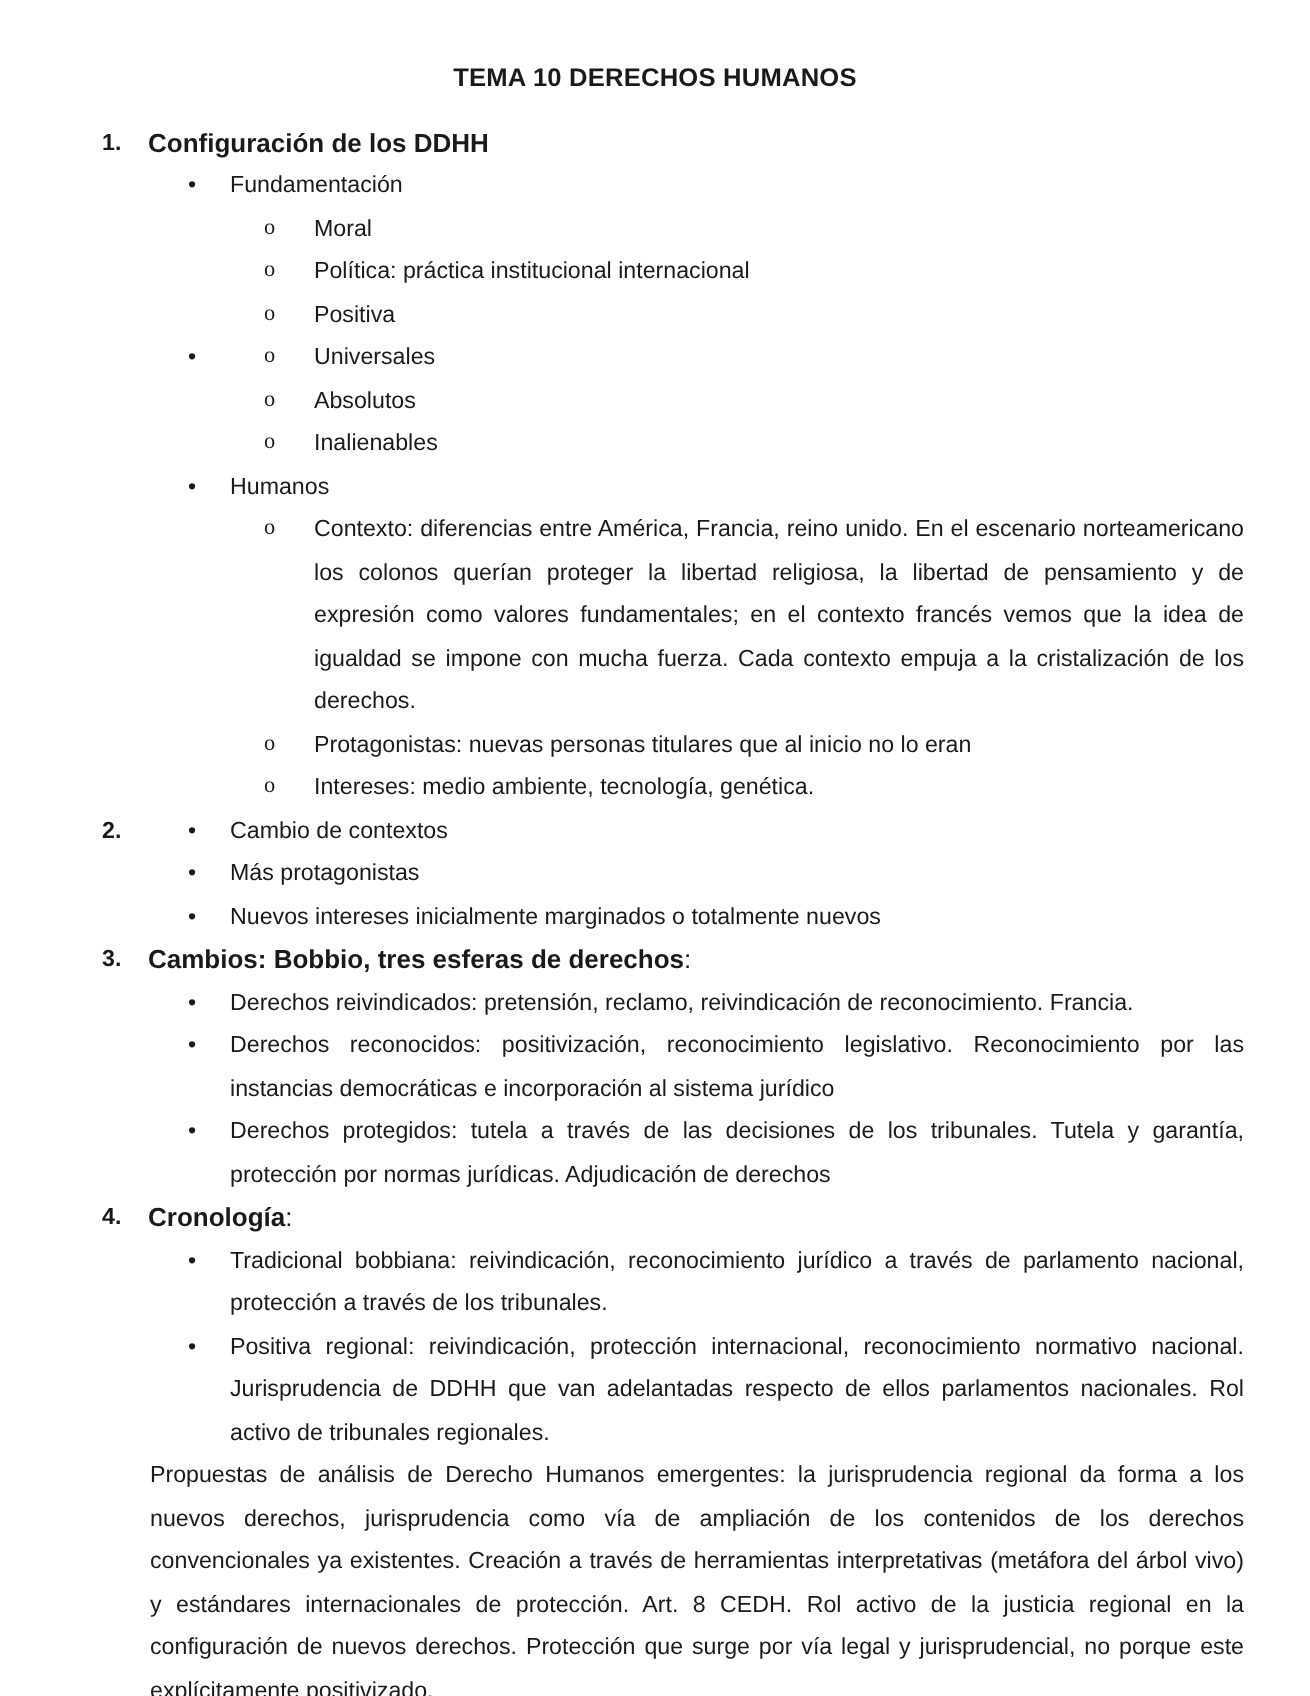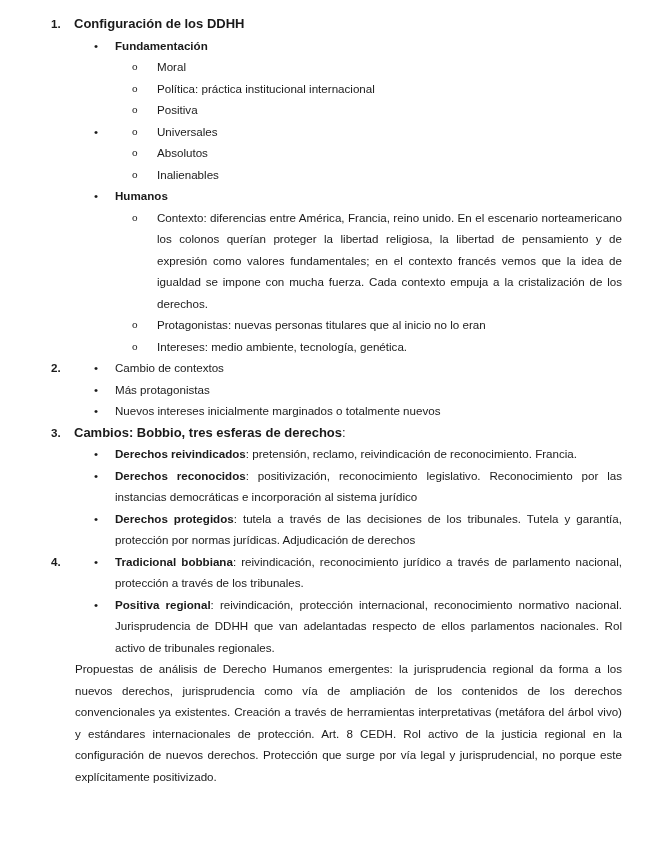--- a/index.html
+++ b/index.html
@@ -102,35 +102,36 @@
 
   .body-text {
     font-size: 11.6px;
     line-height: 21.5px;
     text-align: justify;
     padding-right: 33px;
     hyphens: none;
   }
   .body-text.plain { text-align: left; }
 
-  .lead-in { font-weight: bold; }
+  .lead-in { font-weight: normal; }
 
   .tail-para {
     font-size: 11.6px;
     line-height: 21.5px;
     text-align: justify;
     margin: 0;
     padding: 0 33px 0 75px;
   }
 </style>
 </head>
 <body>
 
 <div class="page">
 
+  <h1 class="doc-title">TEMA 10 DERECHOS HUMANOS</h1>
 
   <ol class="level1" id="outline-root">
       <li class="num-item">
         <span class="marker">1.</span>
         <div class="num-head"><span>Configuración de los DDHH</span></div>
         <ul class="level2">
           <li class="bullet-item">
             <span class="marker">•</span>
             <div class="body-text plain"><span class="lead-in">Fundamentación</span></div>
             <ul class="level3">
@@ -215,20 +216,21 @@
             <div class="body-text"><span class="lead-in">Derechos reconocidos</span><span>: positivización, reconocimiento legislativo. Reconocimiento por las instancias democráticas e incorporación al sistema jurídico</span></div>
           </li>
           <li class="bullet-item">
             <span class="marker">•</span>
             <div class="body-text"><span class="lead-in">Derechos protegidos</span><span>: tutela a través de las decisiones de los tribunales. Tutela y garantía, protección por normas jurídicas. Adjudicación de derechos</span></div>
           </li>
         </ul>
       </li>
       <li class="num-item">
         <span class="marker">4.</span>
+        <div class="num-head"><span>Cronología</span><span class="reg">:</span></div>
         <ul class="level2">
           <li class="bullet-item">
             <span class="marker">•</span>
             <div class="body-text"><span class="lead-in">Tradicional bobbiana</span><span>: reivindicación, reconocimiento jurídico a través de parlamento nacional, protección a través de los tribunales.</span></div>
           </li>
           <li class="bullet-item">
             <span class="marker">•</span>
             <div class="body-text"><span class="lead-in">Positiva regional</span><span>: reivindicación, protección internacional, reconocimiento normativo nacional. Jurisprudencia de DDHH que van adelantadas respecto de ellos parlamentos nacionales. Rol activo de tribunales regionales.</span></div>
           </li>
         </ul>

